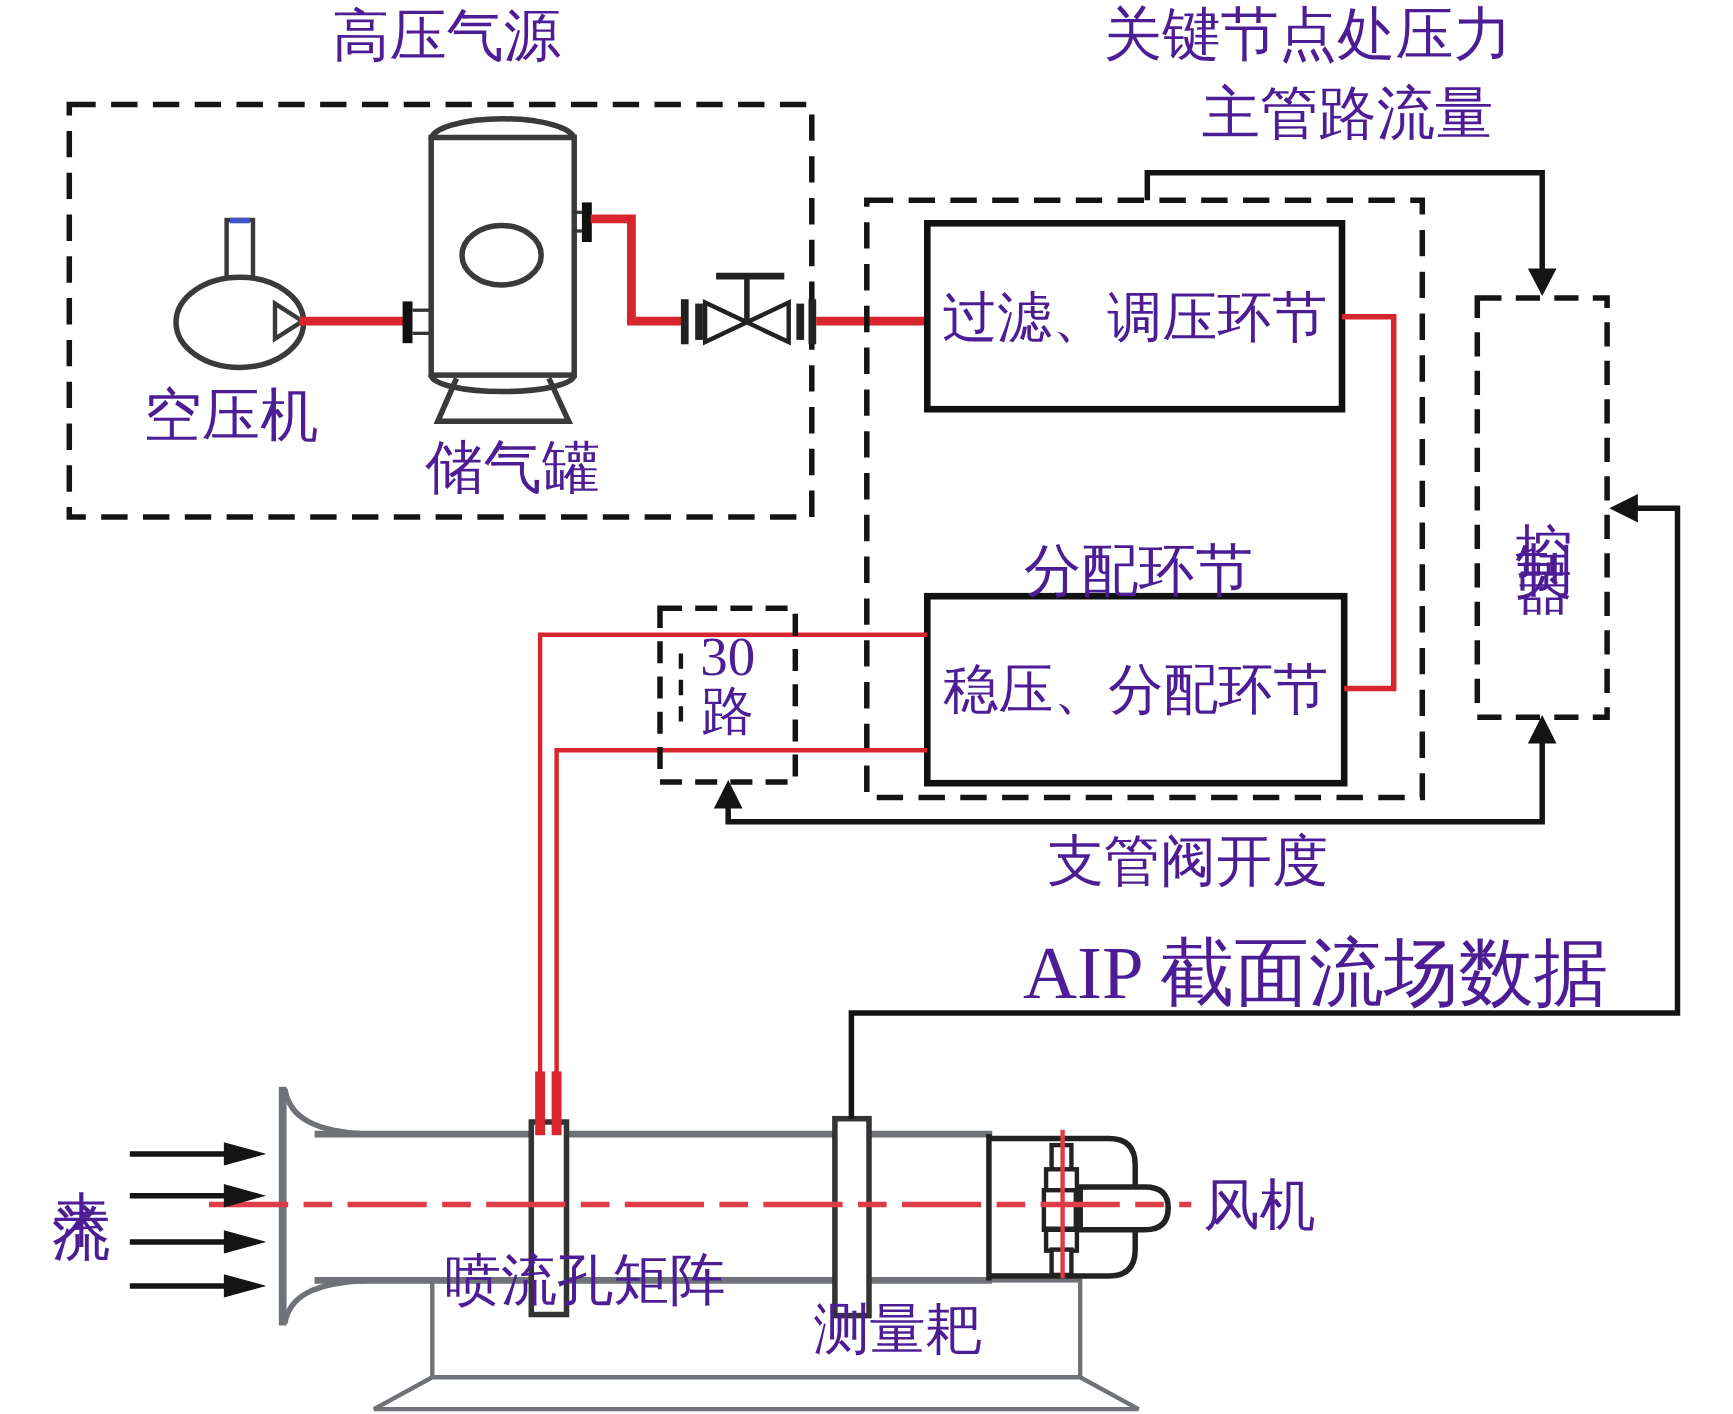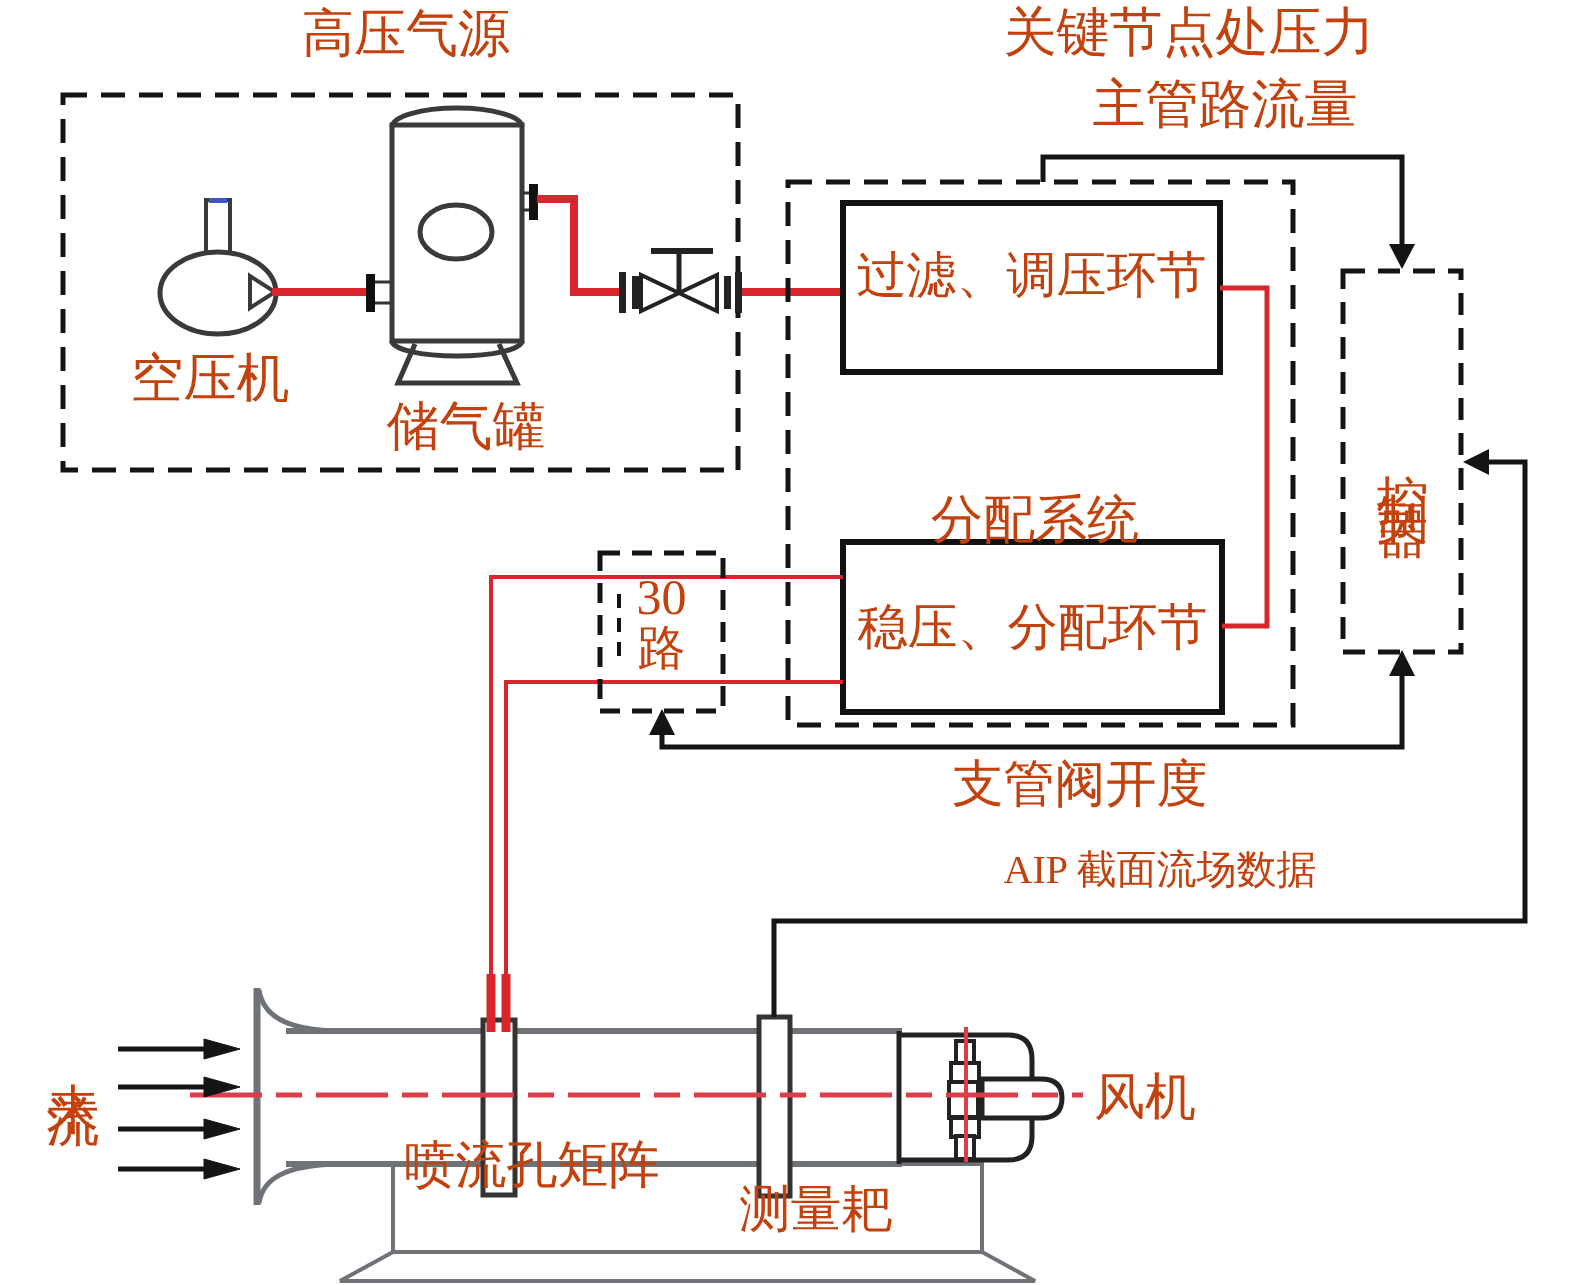--- a/index.html
+++ b/index.html
@@ -6,21 +6,21 @@
   #figure{
     position:relative;
     width:1575px;height:1285px;
     background:#ffffff;
     font-family:"Liberation Serif","DejaVu Serif",serif;
     overflow:hidden;
   }
   #figure svg{position:absolute;left:0;top:0;}
   .label{
     position:absolute;
-    color:#c2410c;
+    color:#4c1d95;
     font-family:"Liberation Serif","DejaVu Serif",serif;
     text-align:center;
     line-height:1.08;
     white-space:nowrap;
   }
   .flexc{display:flex;align-items:center;justify-content:center;white-space:nowrap;}
   .vtext{
     writing-mode:vertical-rl;
     text-orientation:upright;
     white-space:nowrap;
@@ -153,34 +153,34 @@
 
 <div class="label" style="left:250px;top:6px;width:312px;font-size:52px;">高压气源</div>
 
 <div class="label" style="left:964px;top:4px;width:450px;font-size:53px;">关键节点处压力</div>
 <div class="label" style="left:1000px;top:76px;width:450px;font-size:53px;">主管路流量</div>
 
 <div class="label" style="left:130px;top:350px;width:160px;font-size:53px;">空压机</div>
 
 <div class="label" style="left:380px;top:398px;width:172px;font-size:53px;">储气罐</div>
 
-<div class="label flexc" style="left:845px;top:192px;width:373px;height:165px;font-size:50px;text-align:center;">过滤、调压环节</div>
+<div class="label flexc" style="left:845px;top:205px;width:373px;height:165px;font-size:50px;text-align:center;">过滤、调压环节</div>
 
-<div class="label" style="left:855px;top:492px;width:360px;font-size:52px;">分配系统</div>
+<div class="label" style="left:855px;top:492px;width:360px;font-size:52px;">分配环节</div>
 
 <div class="label flexc" style="left:845px;top:544px;width:375px;height:166px;font-size:50px;">稳压、分配环节</div>
 
 <div class="label two-line" style="left:602px;top:572px;width:119px;font-size:50px;">30</div>
 <div class="label two-line" style="left:602px;top:624px;width:119px;font-size:48px;">路</div>
 
 <div class="label vtext flexc" style="left:1343px;top:280px;width:118px;height:360px;font-size:52px;letter-spacing:18px;">控制器</div>
 
 <div class="label" style="left:935px;top:757px;width:290px;font-size:51px;">支管阀开度</div>
 
-<div class="label" style="left:930px;top:848px;width:460px;font-size:40px;">AIP 截面流场数据</div>
+<div class="label" style="left:930px;top:848px;width:460px;font-size:68px;">AIP 截面流场数据</div>
 
 <div class="label vtext" style="left:44px;top:1040px;font-size:53px;letter-spacing:10px;">来流</div>
 
 <div class="label" style="left:398px;top:1138px;width:268px;font-size:51px;">喷流孔矩阵</div>
 
 <div class="label" style="left:727px;top:1182px;width:178px;font-size:51px;">测量耙</div>
 
 <div class="label" style="left:1085px;top:1070px;width:120px;font-size:51px;text-align:center;">风机</div>
 
 </div>

